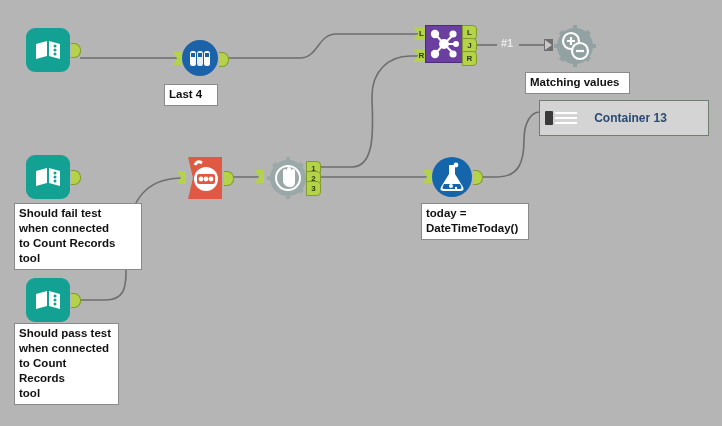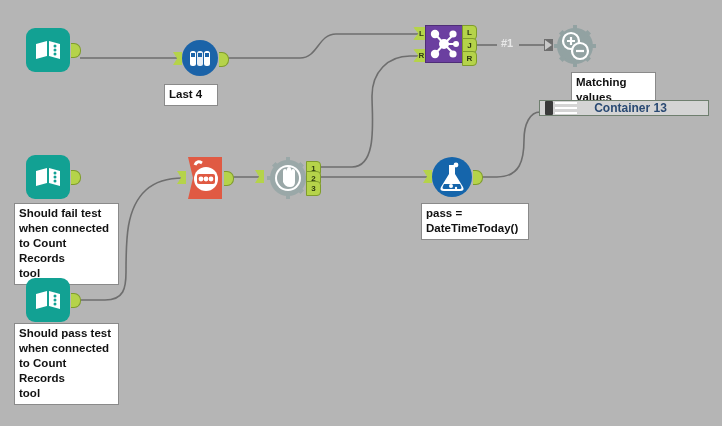--- a/index.html
+++ b/index.html
@@ -120,21 +120,21 @@
   }
 
   
   .container-bar {
     position: absolute;
     background: #d4d4d4;
     border: 1px solid #6f7f6f;
     box-sizing: border-box;
     display: flex;
     align-items: center;
-    height: 16px;
+    height: 36px;
   }
   .container-toggle {
     width: 8px; height: 14px;
     background: #3a3a3a;
     margin-left: 5px;
     border-radius: 1px;
     position: relative;
     flex: 0 0 auto;
   }
   .container-lines {
@@ -279,21 +279,21 @@
         </g>
       </g>
       <circle cx="18" cy="17" r="8" fill="none" stroke="#ffffff" stroke-width="2.2"></circle>
       <path d="M14 17 H22 M18 13 V21" stroke="#ffffff" stroke-width="2.2" fill="none"></path>
       <circle cx="27" cy="27" r="8" fill="#92a2a2"></circle>
       <circle cx="27" cy="27" r="8" fill="none" stroke="#ffffff" stroke-width="2.2"></circle>
       <path d="M23 27 H31" stroke="#ffffff" stroke-width="2.2" fill="none"></path>
     </svg>
   </div>
 
-  <div class="caption" style="left:571px; top:72px; width:85px;">Matching values</div>
+  <div class="caption" style="left:525px; top:72px; width:105px;">Matching values</div>
 
   <div class="container-bar" style="left:539px; top:100px; width:170px;">
     <div class="container-toggle"></div>
     <div class="container-lines">
       <i></i>
         <i></i>
         <i></i>
     </div>
     <div class="container-title">Container 13</div>
   </div>
@@ -306,21 +306,21 @@
         <path d="M14 4 L3 7 L3 22 L14 19 Z" fill="#ffffff"></path>
         <path d="M16 4 L27 7 L27 22 L16 19 Z" fill="#ffffff"></path>
         <circle cx="22" cy="9" r="1.5" fill="#12a193"></circle>
         <circle cx="22" cy="13" r="1.5" fill="#12a193"></circle>
         <circle cx="22" cy="17" r="1.5" fill="#12a193"></circle>
       </svg>
     </div>
     <div class="anchor out" style="left:45px; top:15px;"></div>
   </div>
 
-  <div class="caption" style="left:14px; top:203px; width:105px;">Should fail test
+  <div class="caption" style="left:14px; top:203px; width:128px;">Should fail test
 when connected
 to Count Records
 tool</div>
 
   <div class="node" style="left:26px; top:278px;">
     <div class="book-tool">
       <svg class="book-glyph" viewBox="0 0 30 26">
         <path d="M14 4 L3 7 L3 22 L14 19 Z" fill="#ffffff"></path>
         <path d="M16 4 L27 7 L27 22 L16 19 Z" fill="#ffffff"></path>
         <circle cx="22" cy="9" r="1.5" fill="#12a193"></circle>
@@ -380,16 +380,16 @@
         <path d="M17 8 L17 17 L9 30 Q7 34 12 34 L28 34 Q33 34 31 30 L23 17 L23 8 Z" fill="#ffffff"></path>
         <path d="M12 27 L28 27 Q31 32 28 32 L12 32 Q9 32 12 27 Z" fill="#1565ab"></path>
         <circle cx="19" cy="29" r="2" fill="#ffffff"></circle>
         <circle cx="24" cy="31" r="1.2" fill="#ffffff"></circle>
         <circle cx="24" cy="8" r="2.4" fill="#ffffff"></circle>
       </svg>
     </div>
     <div class="anchor out" style="left:41px; top:13px;"></div>
   </div>
 
-  <div class="caption" style="left:421px; top:203px; width:108px;">pass =
+  <div class="caption" style="left:421px; top:203px; width:108px;">today =
 DateTimeToday()</div>
 
 </div>
 
 </body></html>

